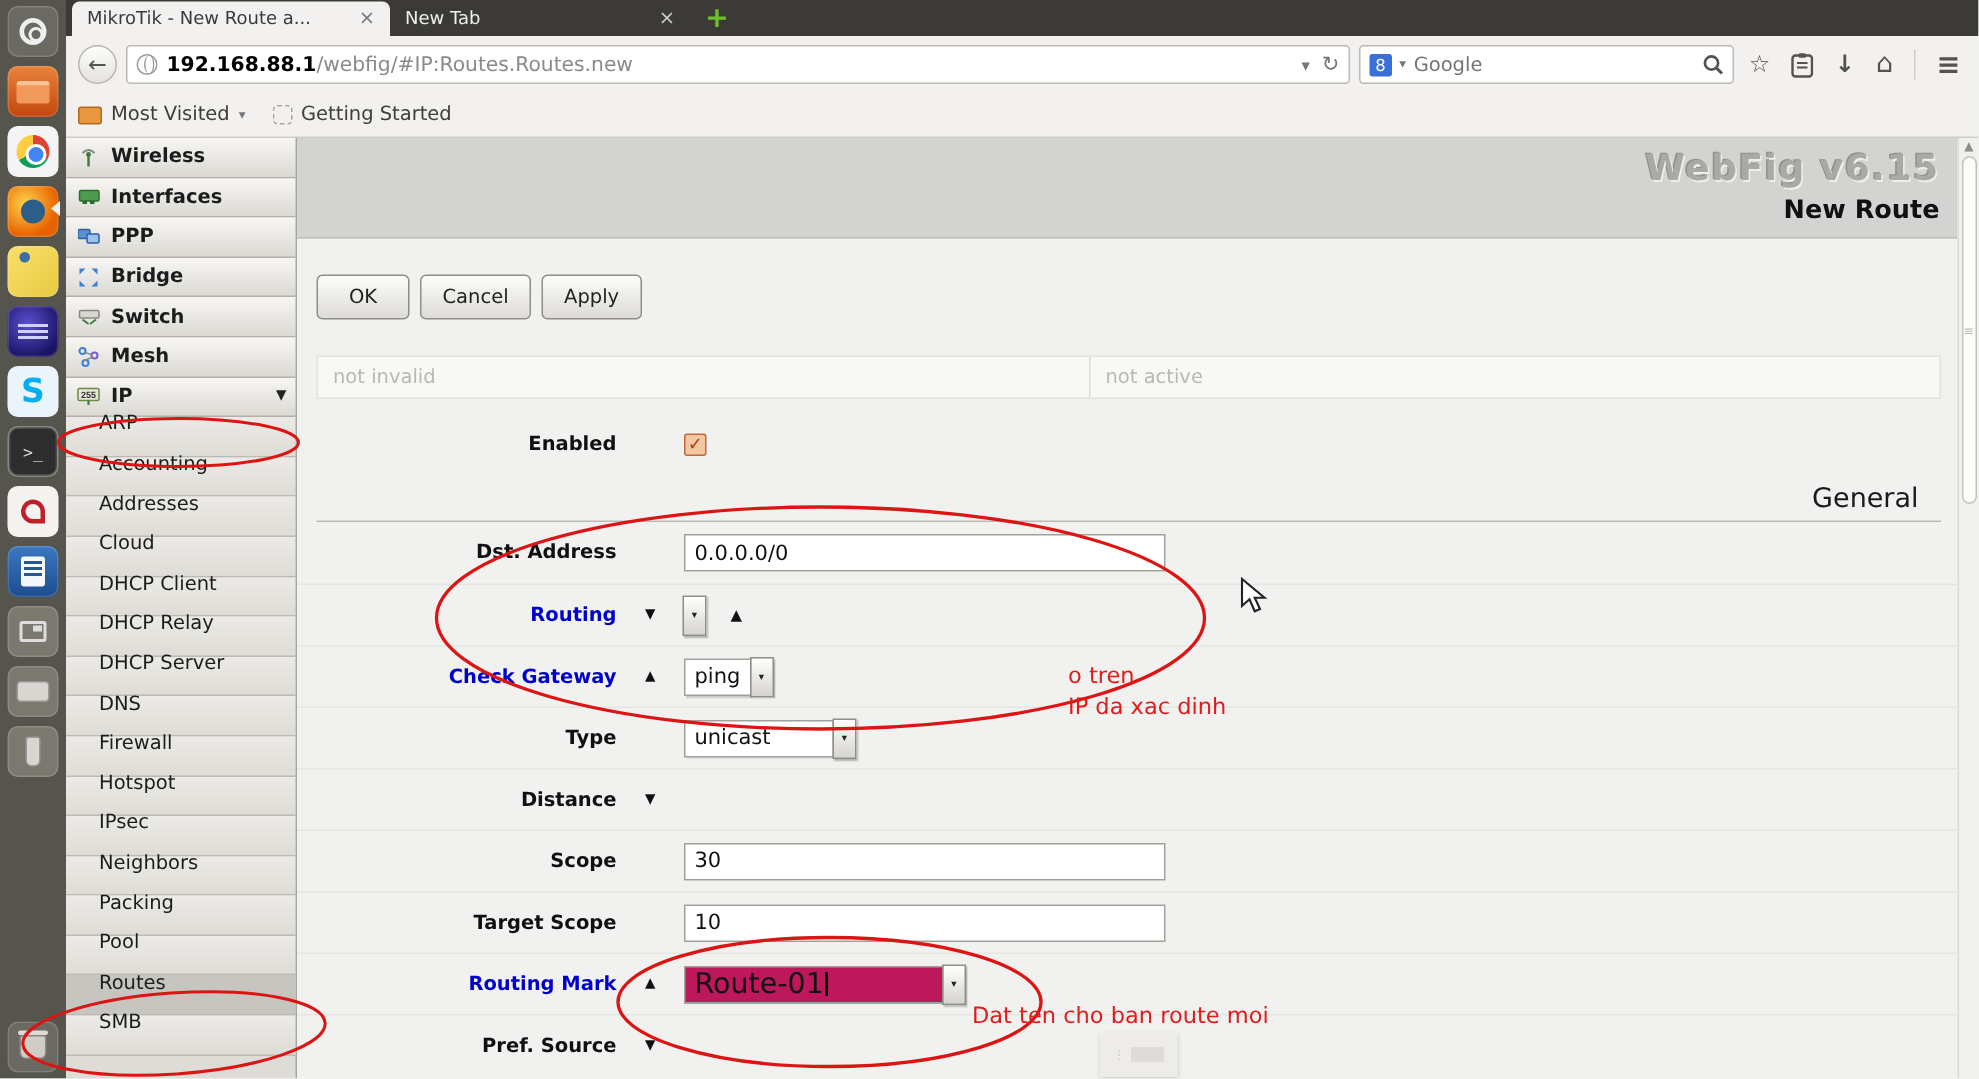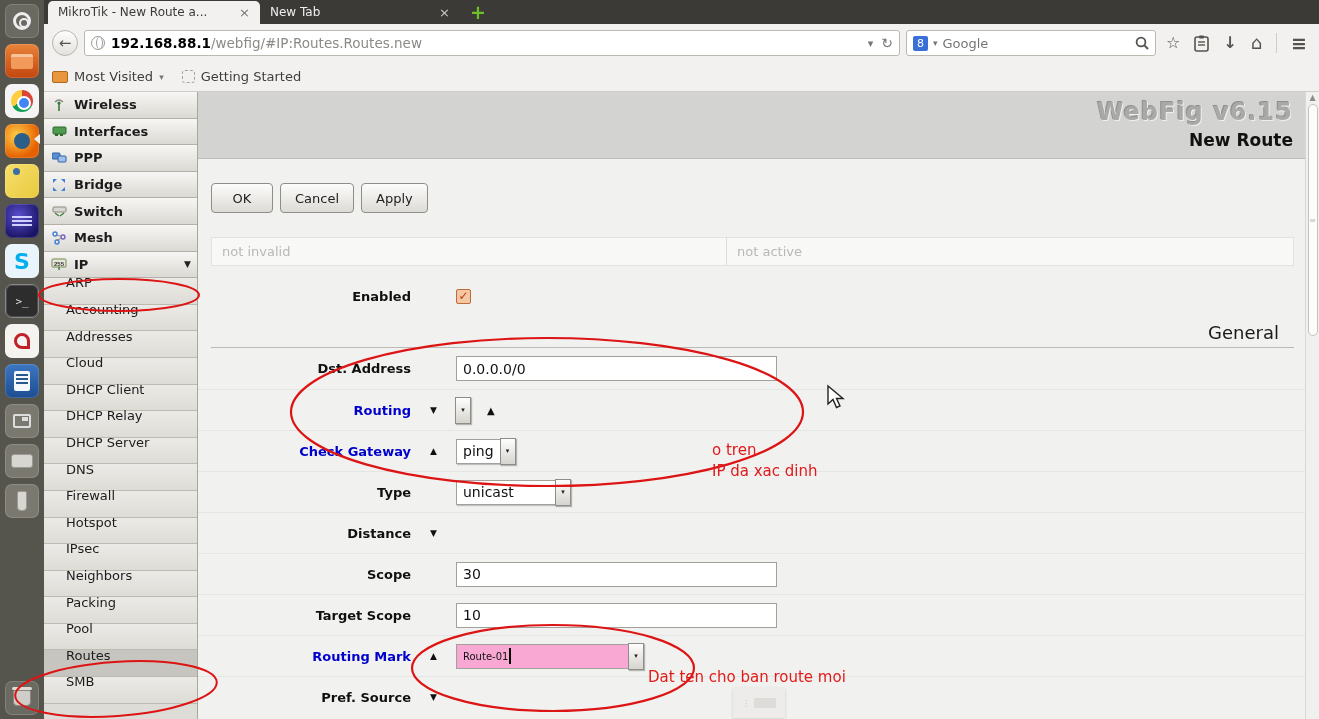--- a/index.html
+++ b/index.html
@@ -89,21 +89,21 @@
   .farrow { width:45px; text-align:center; font-size:9px; color:#111; cursor:pointer; }
   .fctrl { display:flex; align-items:center; }
   .tin { height:25px; border:1px solid #a2a09a; font-size:14px; padding:0 6px; font-family:inherit; color:#111; background:#fff; }
   .w270 { width:321px; } .w166 { width:173px; }
   .dbtn { width:16px; height:27px; border:1px solid #8f8d87; background:linear-gradient(#fefefd,#d6d4cf); font-size:7px; color:#222; display:flex; align-items:center; justify-content:center; margin-left:-1px; cursor:pointer; box-shadow:1px 1px 1px rgba(0,0,0,.25); }
   .selbox { height:25px; border:1px solid #a2a09a; background:#fff; font-size:14px; color:#111; display:flex; align-items:center; padding:0 6px; box-shadow:1px 1px 1px rgba(0,0,0,.2); }
   .upbtn { margin-left:16px; font-size:10px; color:#111; cursor:pointer; }
   .cbox { width:15px; height:15px; border:1px solid #c1683c; background:#f3c7a2; border-radius:2px; display:flex; align-items:center; justify-content:center; font-size:12px; color:#b53a10; font-weight:bold; cursor:pointer; }
   .genhdr { text-align:right; font-size:18px; color:#1a1a1a; padding:10px 26px 4px 0; }
   .genline { border-top:1px solid #b9b9b7; margin:0 11px 0 13px; }
-  .fin { display:flex; align-items:center; background:#f9a8d4; border:1px solid #a2a09a; height:25px; padding:0 6px; font-size:10px; width:173px; color:#111; }
+  .fin { display:flex; align-items:center; background:#be185d; border:1px solid #a2a09a; height:25px; padding:0 6px; font-size:19px; width:173px; color:#111; }
   .caret { display:inline-block; width:1.5px; height:16px; background:#000; margin-left:1px; }
 
   .mscroll { width:14px; flex:0 0 14px; background:#f0f0ee; border-left:1px solid #dad9d6; display:flex; flex-direction:column; align-items:center; padding-top:1px; }
   .mscroll .sup { font-size:8px; color:#8f8d88; }
   .sthumb { width:10px; height:232px; background:#fcfcfb; border:1px solid #c4c2bd; border-radius:6px; margin-top:2px; display:flex; align-items:center; justify-content:center; color:#b9b7b2; font-size:8px; cursor:grab; }
 
   
   .overlay { position:absolute; left:0; top:0; width:1319px; height:719px; pointer-events:none; z-index:5; }
   .rednote { position:absolute; color:#e01b1b; font-size:15px; }
   .floatwidget { position:absolute; left:733px; top:688px; width:52px; height:30px; background:#edecea; box-shadow:0 1px 3px rgba(0,0,0,.15); display:flex; align-items:center; justify-content:center; gap:4px; }

